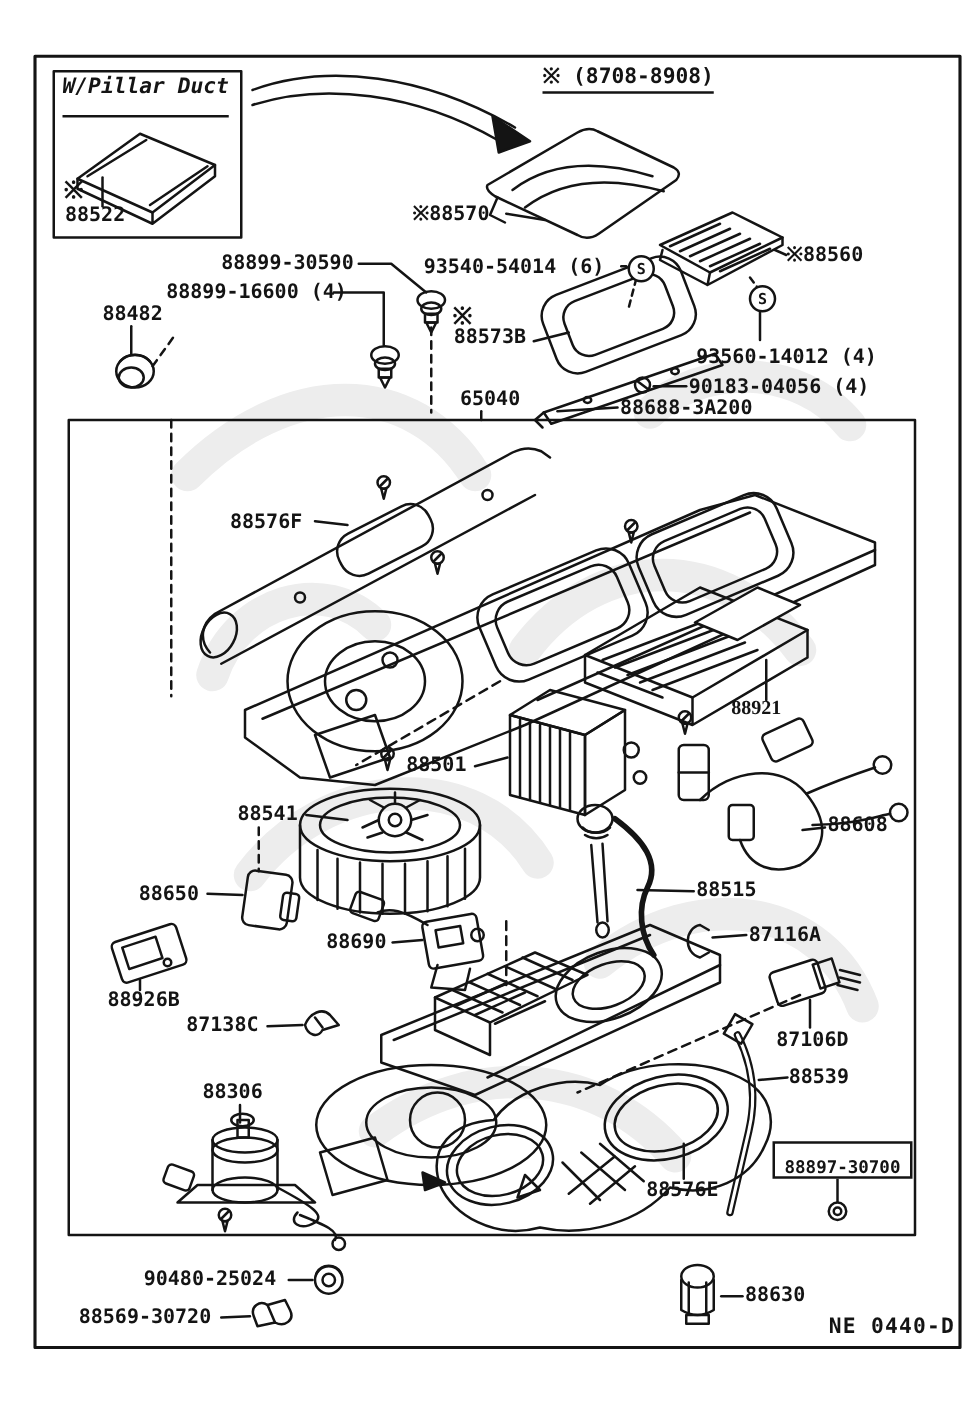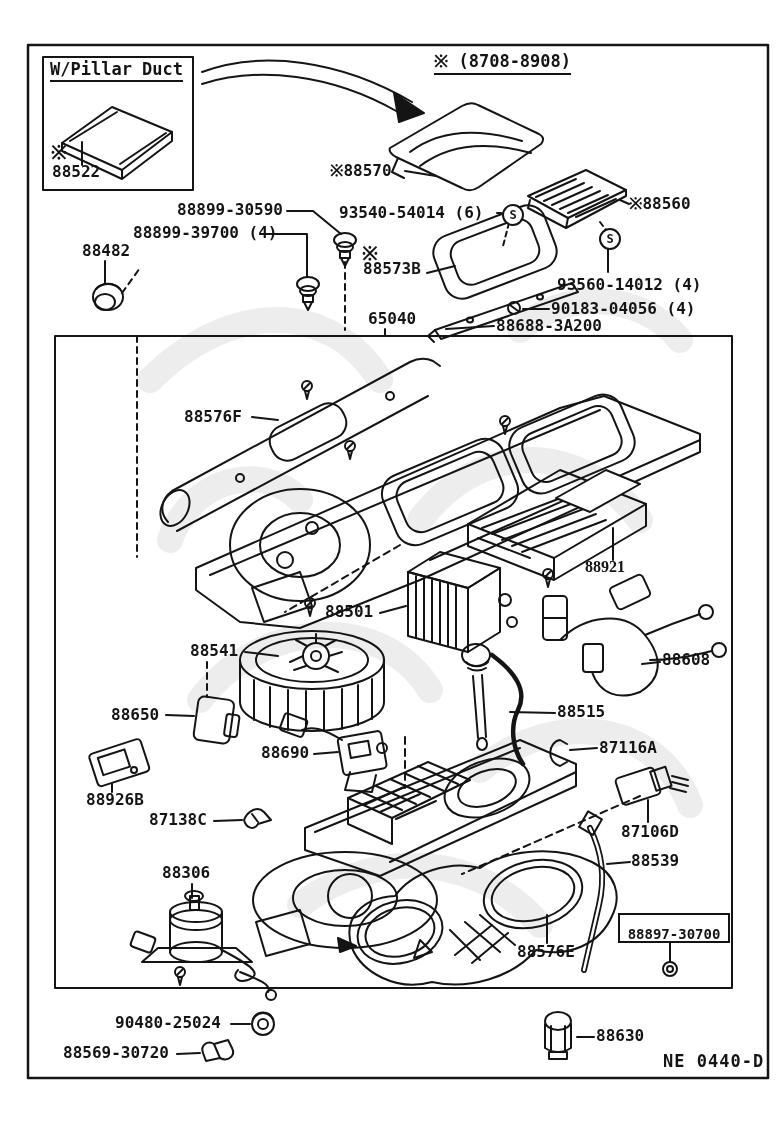--- a/index.html
+++ b/index.html
@@ -3,21 +3,21 @@
 <meta charset="utf-8">
 <style>
   html,body{margin:0;padding:0;background:#fff;}
   #page{position:relative;width:776px;height:1130px;background:#ffffff;overflow:hidden;
         font-family:"DejaVu Sans Mono", monospace;color:#141414;}
   svg{position:absolute;left:0;top:0;}
   .lbl{position:absolute;font:bold 16px "DejaVu Sans Mono", monospace;color:#141414;
        white-space:nowrap;letter-spacing:0px;line-height:1;}
   .lbl.small{font-size:14px;}
   .note{font-size:17px;border-bottom:2px solid #141414;padding-bottom:3px;}
-  .inset-title{font-size:17px;border-bottom:2px solid #141414;padding-bottom:2px;}
+  .inset-title{font-size:17px;border-bottom:2px solid #141414;padding-bottom:14px;font-style:italic;}
   .mark{font-size:19px;font-weight:bold;}
   .s-badge{position:absolute;width:18px;height:18px;border:2px solid #141414;border-radius:50%;
            display:flex;align-items:center;justify-content:center;
            font:bold 12px "DejaVu Sans Mono",monospace;background:#fff;}
   .boxed{position:absolute;border:2px solid #141414;display:flex;align-items:flex-end;
          justify-content:center;background:#fff;}
   .code{font-size:17px;letter-spacing:1px;}
 </style>
 </head>
 <body>
@@ -390,21 +390,21 @@
   </g>
 </svg>
 
 <div class="lbl note" style="left:434px;top:53px;">※ (8708-8908)</div>
 
 <div class="lbl inset-title" style="left:50px;top:61px;">W/Pillar Duct</div>
 <div class="lbl mark" style="left:51px;top:143px;">※</div>
 <div class="lbl" style="left:52px;top:164px;">88522</div>
 
 <div class="lbl" style="left:177px;top:202px;">88899-30590</div>
-<div class="lbl" style="left:133px;top:225px;">88899-39700 (4)</div>
+<div class="lbl" style="left:133px;top:225px;">88899-16600 (4)</div>
 <div class="lbl" style="left:82px;top:243px;">88482</div>
 <div class="lbl" style="left:330px;top:163px;">※88570</div>
 <div class="lbl" style="left:339px;top:205px;">93540-54014 (6)</div>
 <div class="lbl" style="left:629px;top:196px;text-align:right;">※88560</div>
 <div class="lbl" style="left:557px;top:277px;">93560-14012 (4)</div>
 <div class="lbl" style="left:551px;top:301px;">90183-04056 (4)</div>
 <div class="lbl" style="left:496px;top:318px;">88688-3A200</div>
 <div class="lbl" style="left:368px;top:311px;">65040</div>
 <div class="lbl mark" style="left:362px;top:244px;">※</div>
 <div class="lbl" style="left:363px;top:261px;">88573B</div>

